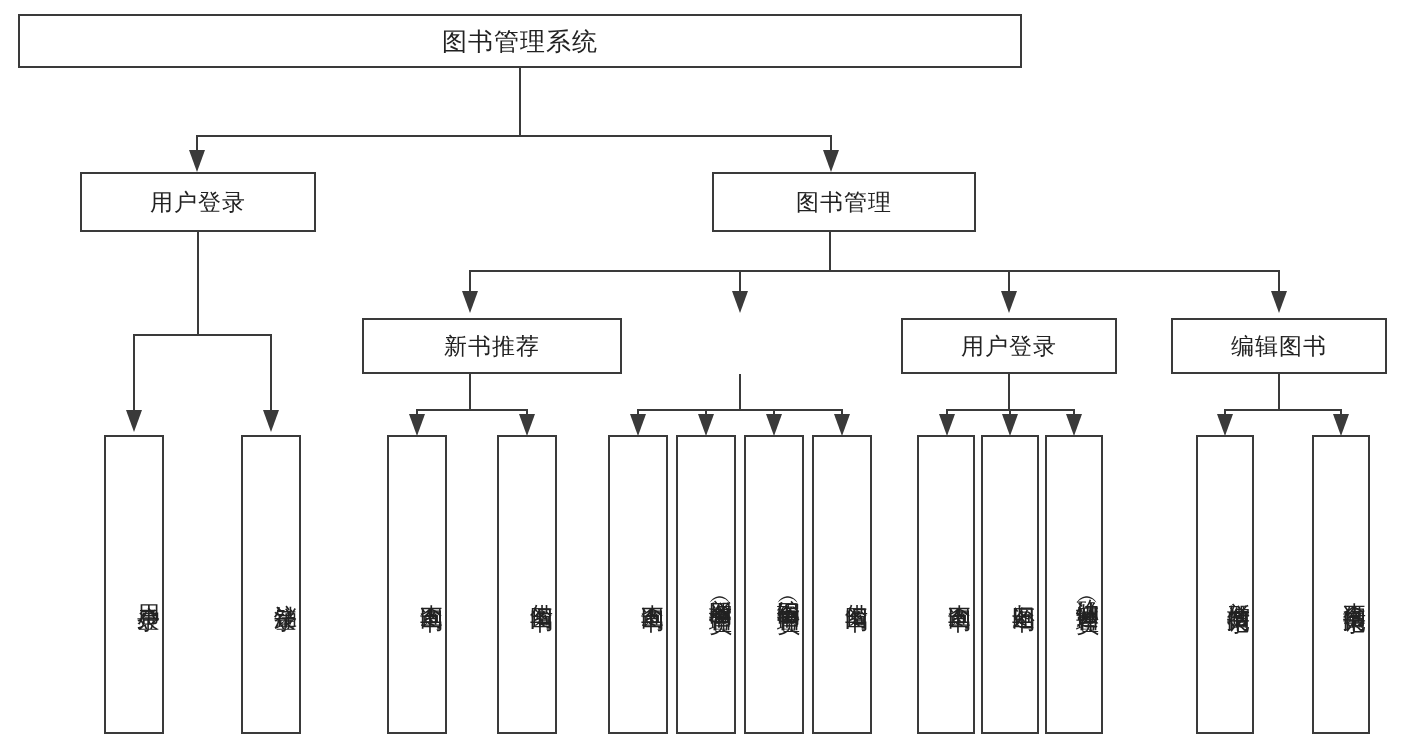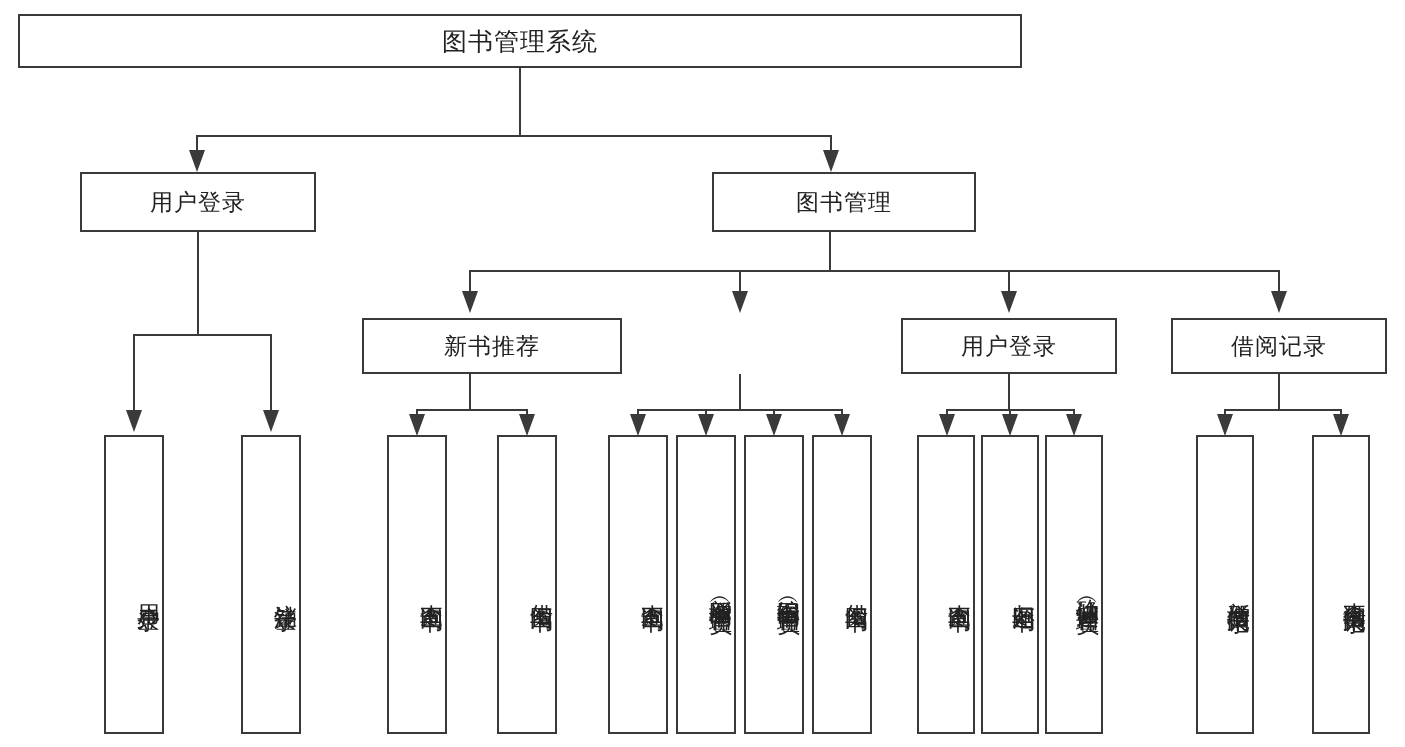--- a/index.html
+++ b/index.html
@@ -116,21 +116,21 @@
   <div class="edge edge-v" style="left:1278px; top:270px; width:2px; height:28px;"></div>
   <div class="arrow" style="left:1271px; top:291px;"></div>
 
   <div class="node node-h" style="left:362px; top:318px; width:260px; height:56px;">
     <span>新书推荐</span>
   </div>
   <div class="node node-h" style="left:901px; top:318px; width:216px; height:56px;">
     <span>用户登录</span>
   </div>
   <div class="node node-h" style="left:1171px; top:318px; width:216px; height:56px;">
-    <span>借阅记录</span>
+    <span>编辑图书</span>
   </div>
 
   <div class="edge edge-v" style="left:469px; top:374px; width:2px; height:36px;"></div>
   <div class="edge edge-h" style="left:416px; top:409px; width:112px; height:2px;"></div>
   <div class="edge edge-v" style="left:416px; top:409px; width:2px; height:12px;"></div>
   <div class="arrow" style="left:409px; top:414px;"></div>
   <div class="edge edge-v" style="left:526px; top:409px; width:2px; height:12px;"></div>
   <div class="arrow" style="left:519px; top:414px;"></div>
 
   <div class="edge edge-v" style="left:739px; top:374px; width:2px; height:36px;"></div>

